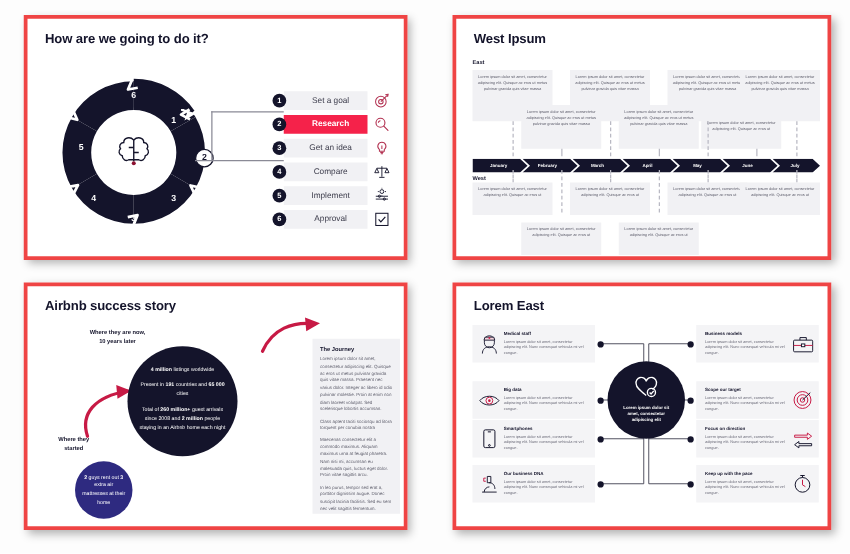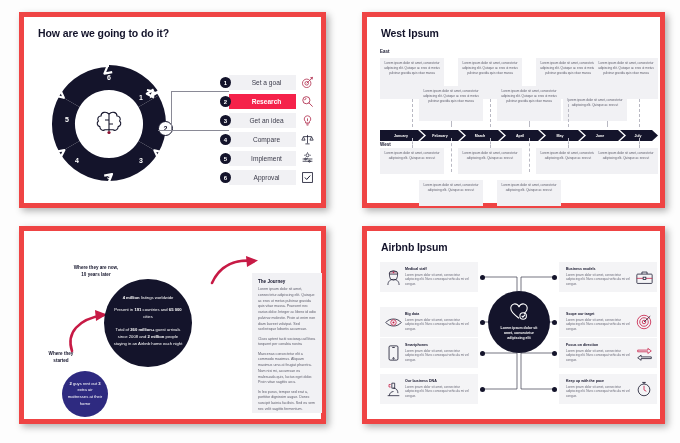--- a/index.html
+++ b/index.html
@@ -10,21 +10,21 @@
     overflow: hidden;
   }
   .page {
     position: relative;
     width: 680px; height: 443px;
     background: #fdfdfd;
   }
   .slide {
     position: absolute;
     background: #ffffff;
-    border: 5px solid #ef4444;
+    border: 3px solid #ef4444;
     box-shadow: 3px 3px 7px rgba(0,0,0,0.30);
   }
   #slide-1 { left: 19px;  top: 12px;  width: 307px; height: 196px; }
   #slide-2 { left: 362px; top: 12px;  width: 303px; height: 196px; }
   #slide-3 { left: 19px;  top: 226px; width: 307px; height: 198px; }
   #slide-4 { left: 362px; top: 226px; width: 303px; height: 198px; }
 
   .slide-title {
     position: absolute;
     left: 14px; top: 10px;
@@ -352,20 +352,21 @@
     <div class="tl-card" style="left:13px;  top:131px; width:64px; height:26px;">Lorem ipsum dolor sit amet, consectetur adipiscing elit. Quisque ac eros ut</div>
     <div class="tl-card" style="left:91px;  top:131px; width:64px; height:26px;">Lorem ipsum dolor sit amet, consectetur adipiscing elit. Quisque ac eros ut</div>
     <div class="tl-card" style="left:169px; top:131px; width:64px; height:26px;">Lorem ipsum dolor sit amet, consectetur adipiscing elit. Quisque ac eros ut</div>
     <div class="tl-card" style="left:227px; top:131px; width:64px; height:26px;">Lorem ipsum dolor sit amet, consectetur adipiscing elit. Quisque ac eros ut</div>
 
     <div class="tl-card" style="left:52px;  top:163px; width:64px; height:26px;">Lorem ipsum dolor sit amet, consectetur adipiscing elit. Quisque ac eros ut</div>
     <div class="tl-card" style="left:130px; top:163px; width:64px; height:26px;">Lorem ipsum dolor sit amet, consectetur adipiscing elit. Quisque ac eros ut</div>
   </div>
 
   <div class="slide" id="slide-3">
+    <div class="slide-title">Airbnb success story</div>
 
     <div class="ab-note" style="left:32px; top:34px; width:80px; white-space:pre-line;">Where they are now,
 10 years later</div>
     <div class="ab-note" style="left:10px; top:120px; width:54px; white-space:pre-line;">Where they
 started</div>
 
     <svg style="position:absolute; left:40px; top:62px;" width="54" height="62" viewBox="0 0 54 62">
       <path d="M8,58 C2,40 14,26 40,22" fill="none" stroke="#c71a45" stroke-width="2.6" stroke-linecap="round"></path>
       <path d="M31,17 L43,21.5 L32,28" fill="#c71a45"></path>
     </svg>
@@ -390,21 +391,21 @@
     <div class="ab-panel">
       <h4>The Journey</h4>
       <p>Lorem ipsum dolor sit amet, consectetur adipiscing elit. Quisque ac eros ut metus pulvinar gravida quis vitae massa. Praesent nec varius dolor. Integer ac libero id odio pulvinar molestie. Proin at enim non diam laoreet volutpat. Sed scelerisque lobortis accumsan.</p>
       <p>Class aptent taciti sociosqu ad litora torquent per conubia nostra</p>
       <p>Maecenas consectetur elit a commodo maximus. Aliquam maximus urna at feugiat pharetra. Nam nisi mi, accumsan eu malesuada quis, luctus eget dolor. Proin vitae sagittis arcu.</p>
       <p>In leo purus, tempor sed erat a, porttitor dignissim augue. Donec suscipit lacinia facilisis. Sed eu sem nec velit sagittis fermentum.</p>
     </div>
   </div>
 
   <div class="slide" id="slide-4">
-    <div class="slide-title">Airbnb Ipsum</div>
+    <div class="slide-title">Lorem East</div>
 
     <svg style="position:absolute; left:0; top:0;" width="303" height="198">
       <g stroke="#3a3a4c" stroke-width="0.7" fill="none">
         <path d="M116,46 L150,46 L150,78"></path>
         <path d="M116,91 L150,91"></path>
         <path d="M116,122 L150,122"></path>
         <path d="M116,158 L150,158 L150,118"></path>
         <path d="M188,46 L154,46 L154,78"></path>
         <path d="M188,91 L154,91"></path>
         <path d="M188,122 L154,122"></path>

